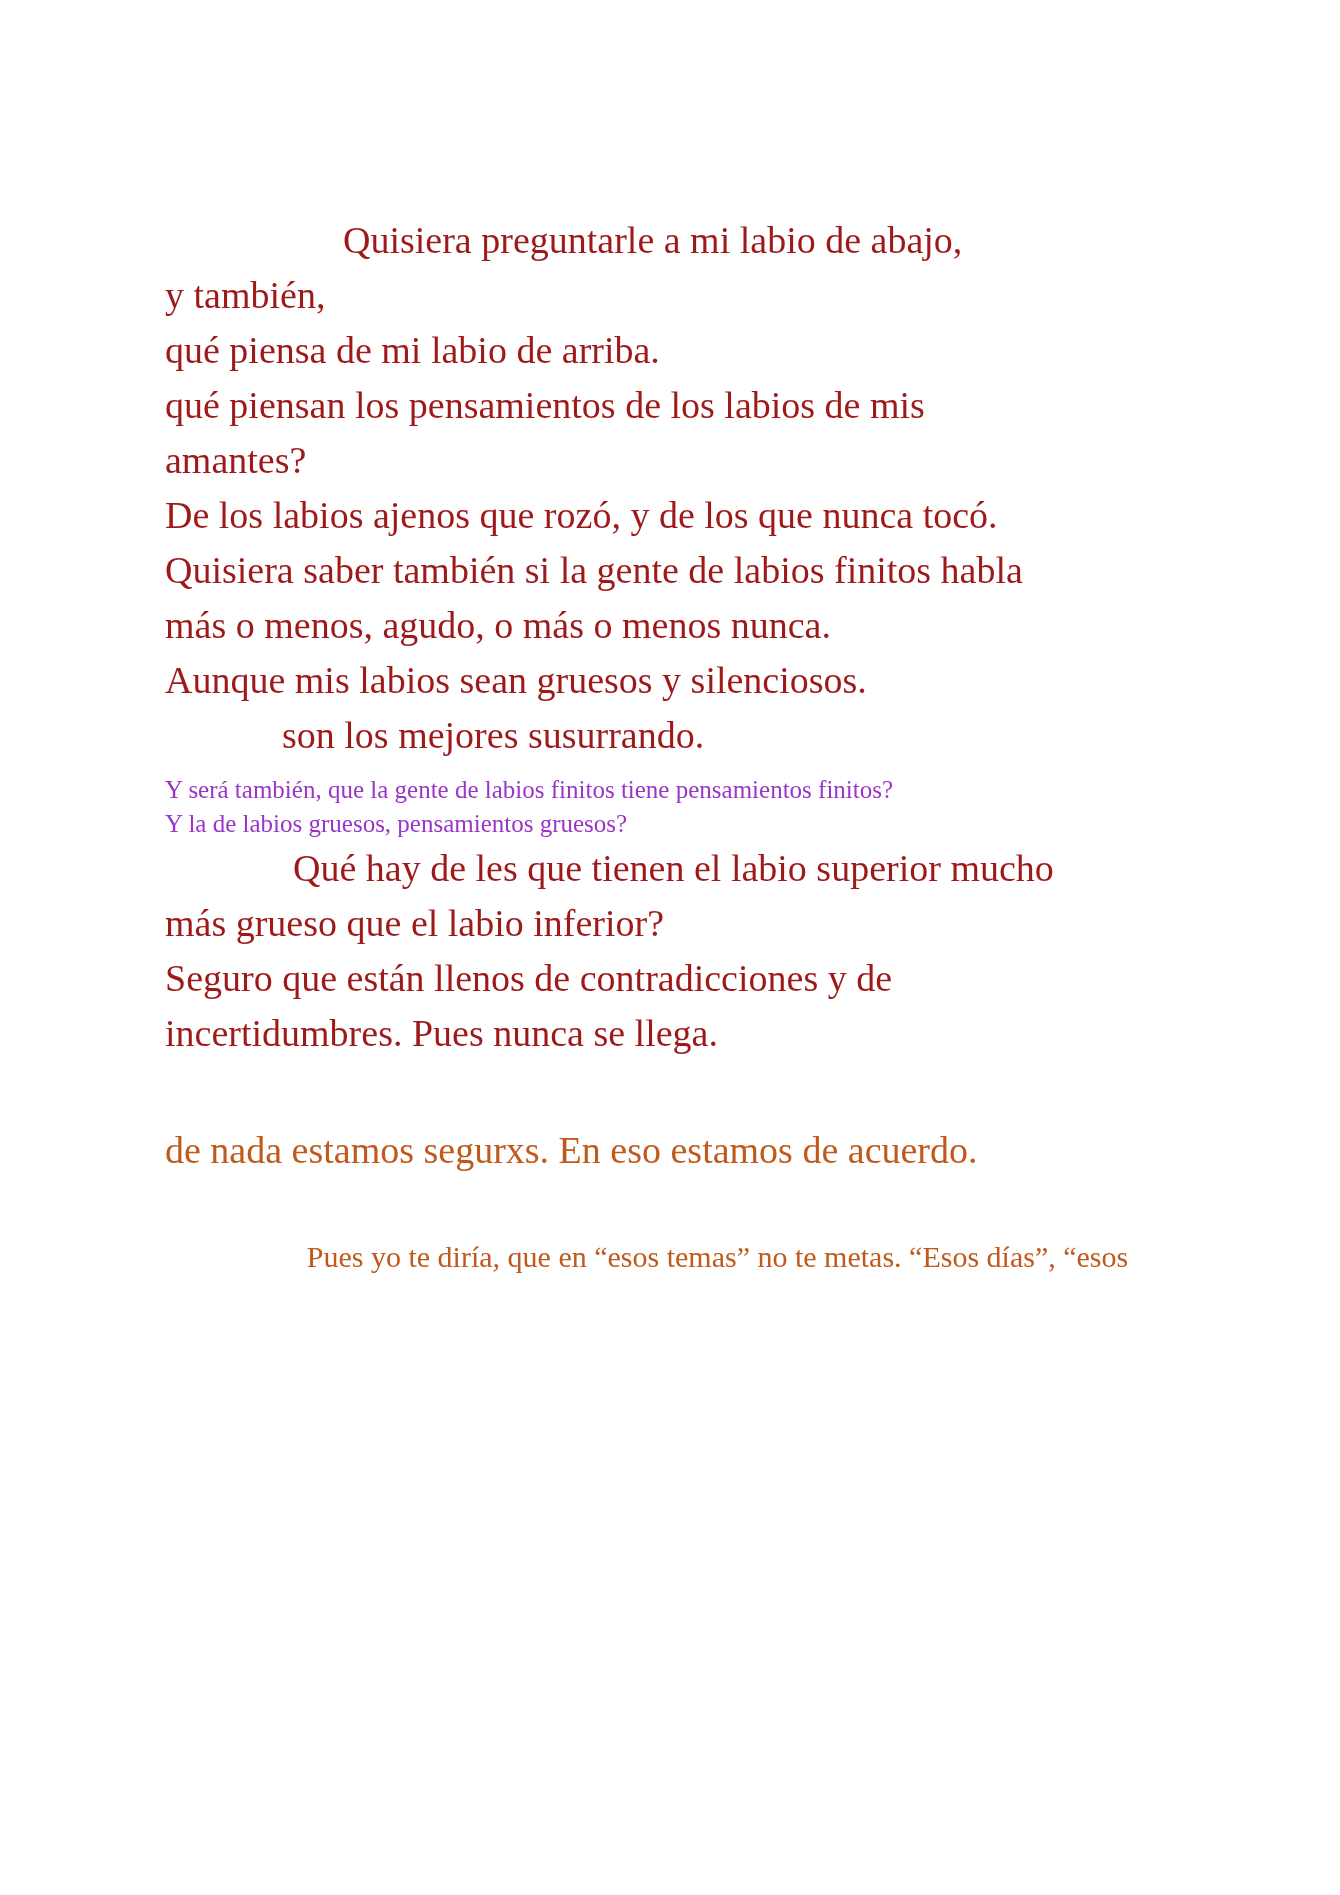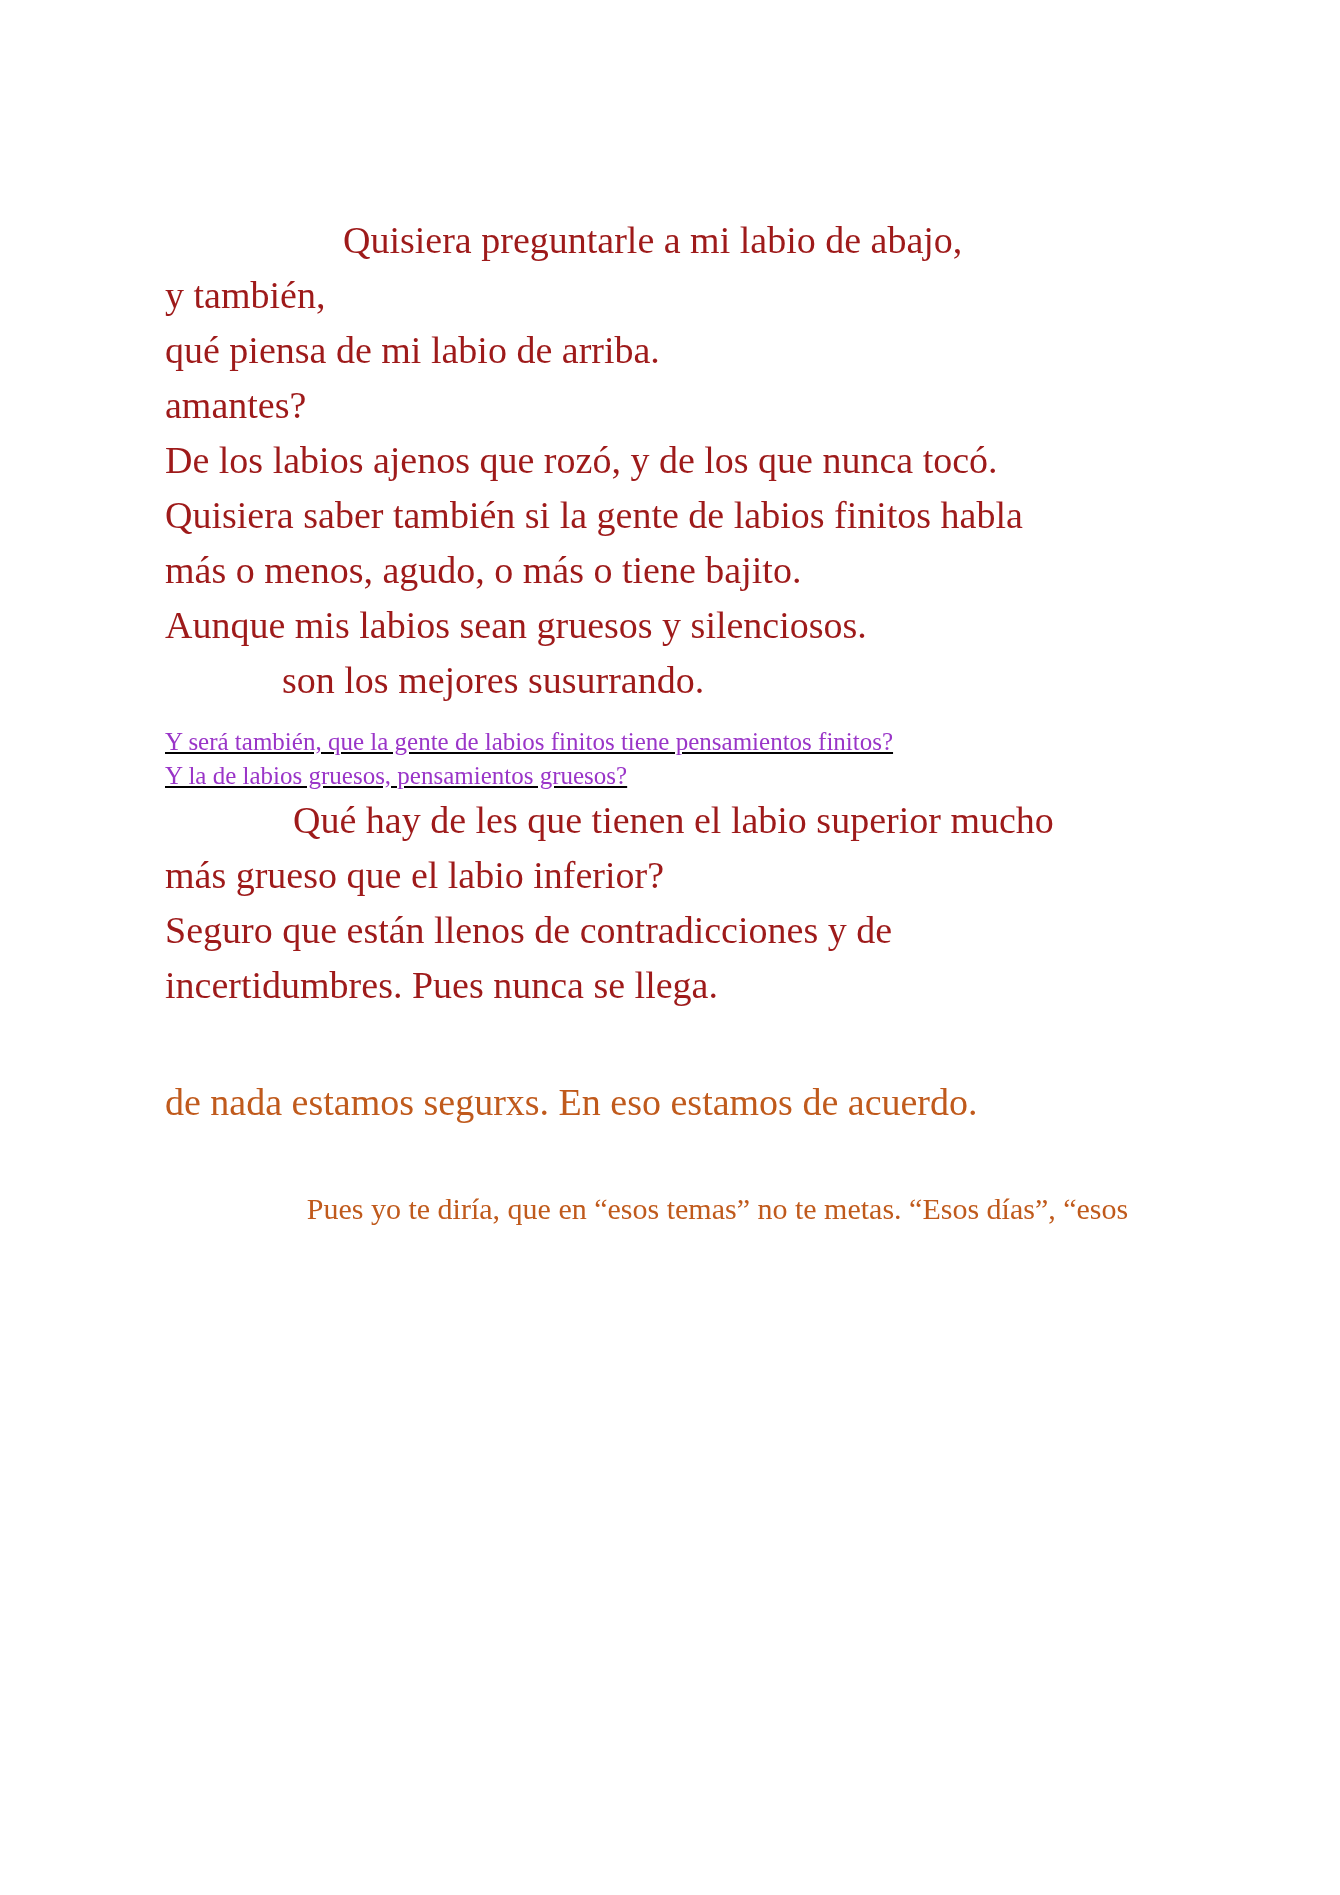--- a/index.html
+++ b/index.html
@@ -15,21 +15,21 @@
   .content { padding: 213px 70px 0 165px; }
   .line {
     font-size: 38px;
     line-height: 55px;
     color: #9e1a1a;
     white-space: pre-wrap;
   }
   .ind-main  { padding-left: 178px; }  
   .ind-sub   { padding-left: 117px; }  
   .ind-s2    { padding-left: 128px; }  
-  .aside { margin-top: 17px; text-decoration: underline; }
+  .aside { margin-top: 10px; }
   .aside .line {
     font-size: 25px;
     line-height: 34px;
     color: #9a35c8;
   }
   .stanza-2 { }
   .accent-block { margin-top: 62px; }
   .accent-block .line { color: #c05a1c; }
   .closing {
     margin-top: 55px;
@@ -44,24 +44,25 @@
 </head>
 <body>
 
 <div class="page">
   <div class="content">
 
     <div class="stanza">
       <div class="line ind-main">Quisiera preguntarle a mi labio de abajo,</div>
       <div class="line">y también,</div>
       <div class="line">qué piensa de mi labio de arriba.</div>
+      <div class="line">qué piensan los pensamientos de los labios de mis</div>
       <div class="line">amantes?</div>
       <div class="line">De los labios ajenos que rozó, y de los que nunca tocó.</div>
       <div class="line">Quisiera saber también si la gente de labios finitos habla</div>
-      <div class="line">más o menos, agudo, o más o tiene bajito.</div>
+      <div class="line">más o menos, agudo, o más o menos nunca.</div>
       <div class="line">Aunque mis labios sean gruesos y silenciosos.</div>
       <div class="line ind-sub">son los mejores susurrando.</div>
     </div>
 
     <div class="aside">
       <div class="line">Y será también, que la gente de labios finitos tiene pensamientos finitos?</div>
       <div class="line">Y la de labios gruesos, pensamientos gruesos?</div>
     </div>
 
     <div class="stanza stanza-2">

